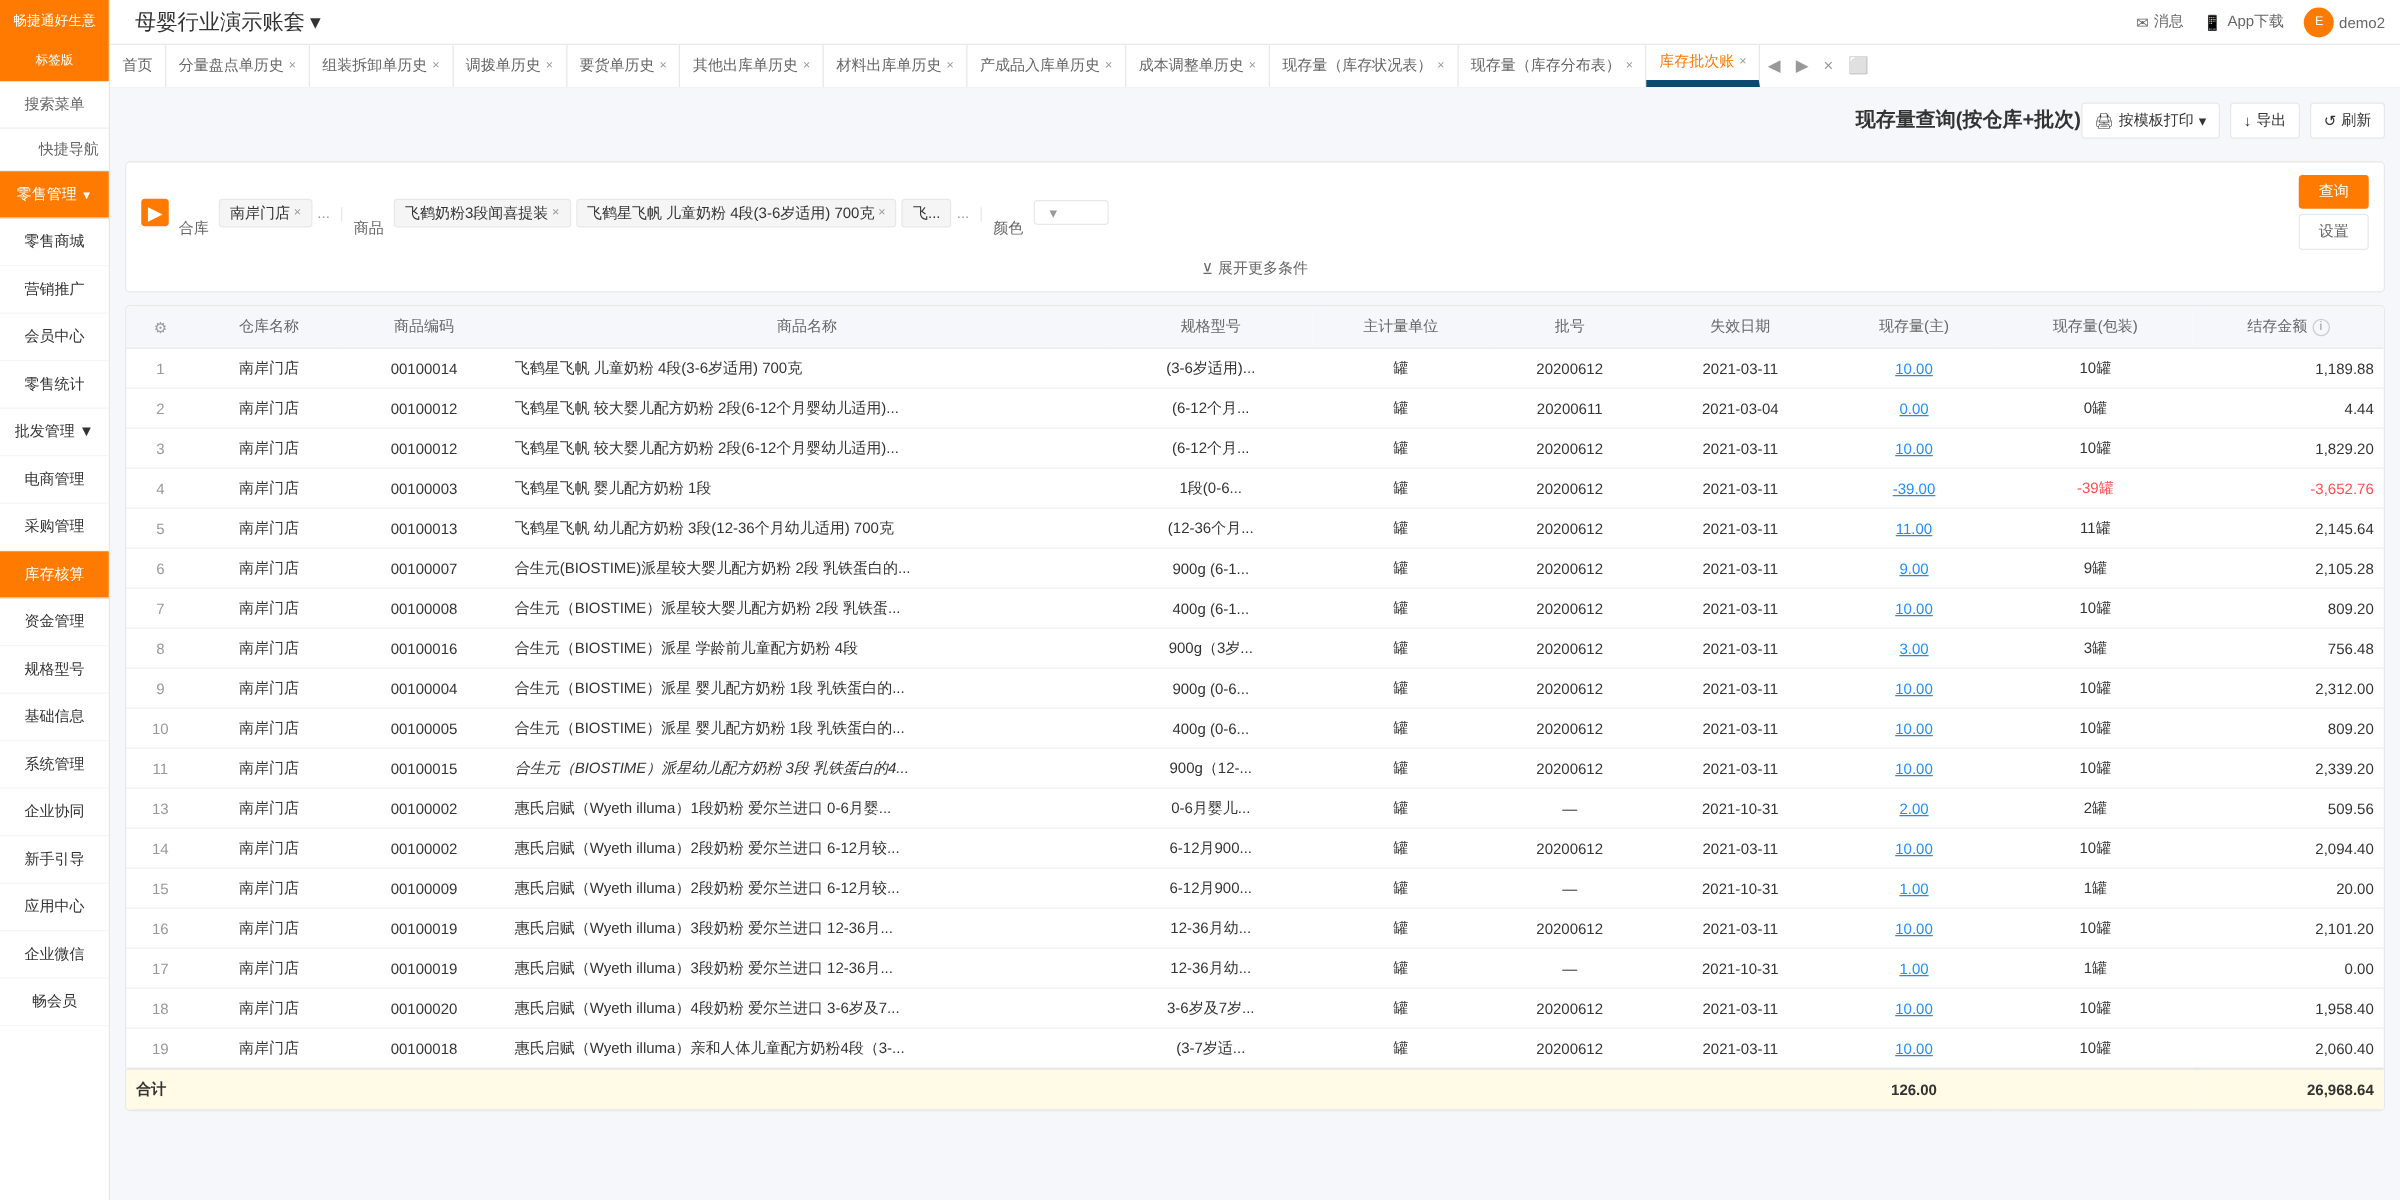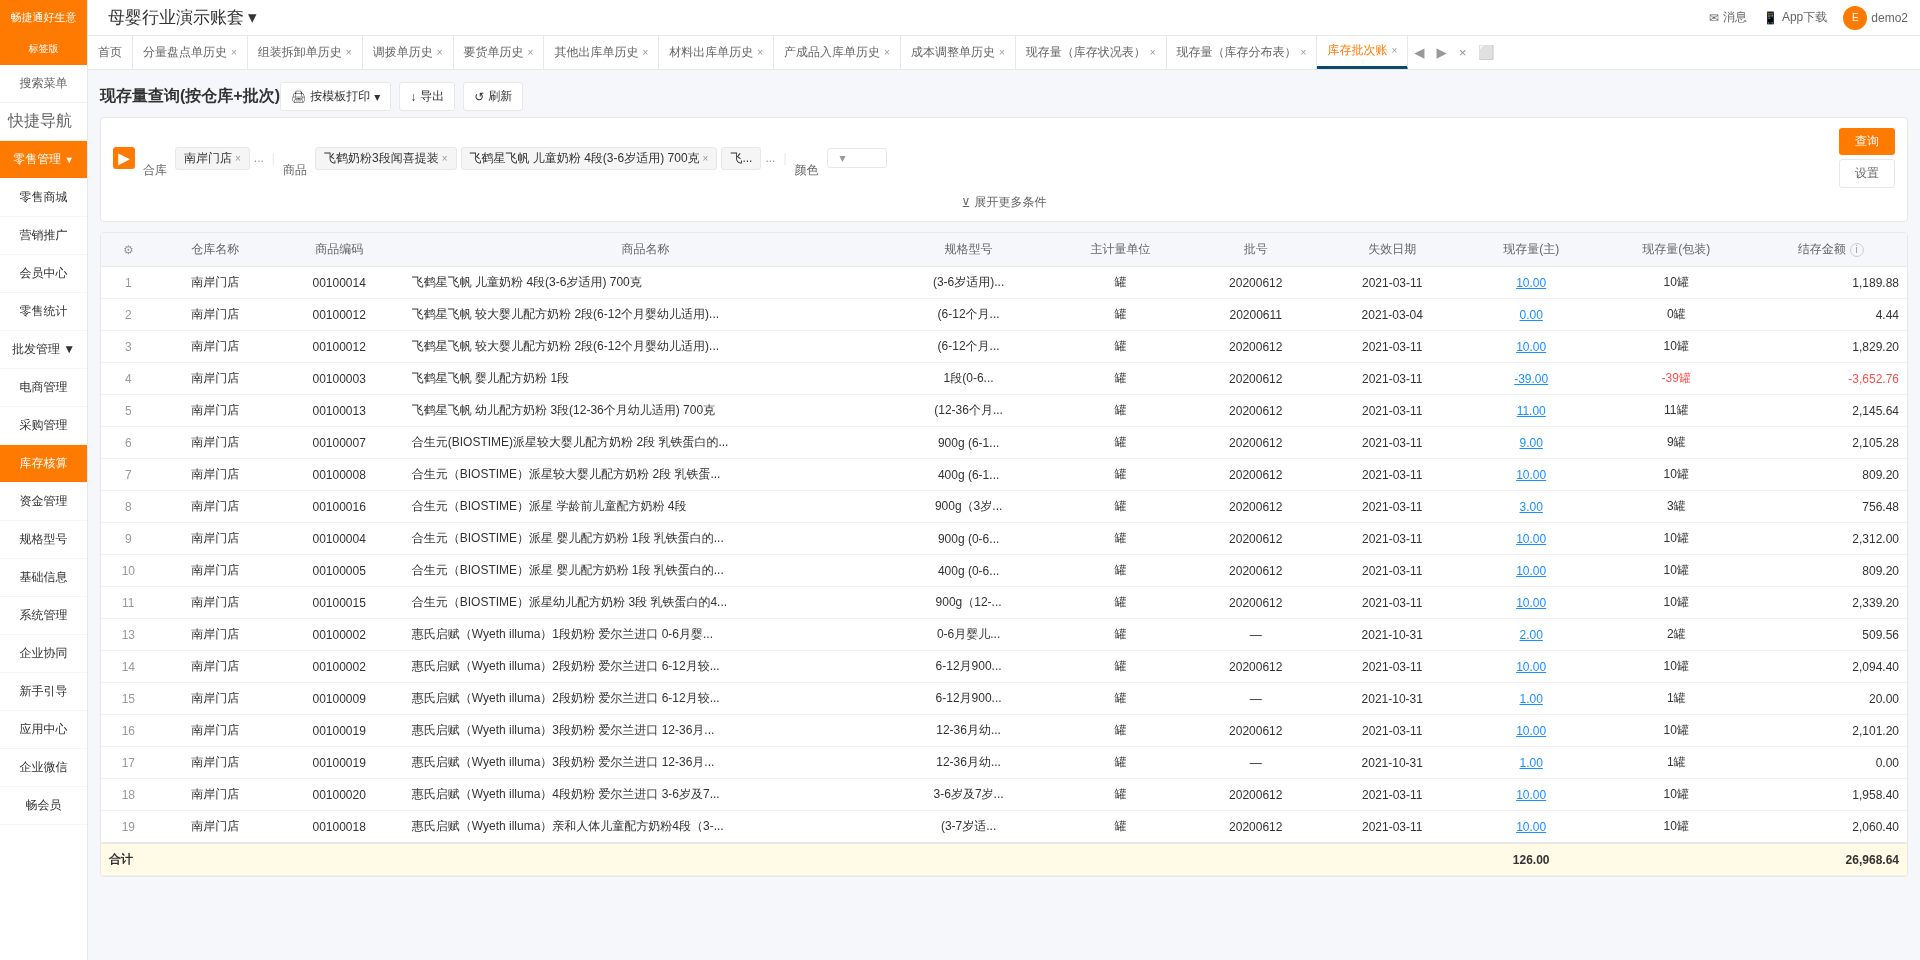--- a/index.html
+++ b/index.html
@@ -3,48 +3,48 @@
   <meta charset="utf-8">
   <style>
     * { box-sizing: border-box; margin: 0; padding: 0; }
     body { font-family: "Microsoft YaHei", "PingFang SC", sans-serif; font-size: 12px; background: #f5f5f5; color: #333; display: flex; height: 960px; overflow: hidden; }
 
     
     .sidebar { width: 88px; background: #fff; border-right: 1px solid #e8e8e8; display: flex; flex-direction: column; align-items: center; }
     .logo { width: 100%; background: #ff7a00; padding: 10px 8px; text-align: center; color: #fff; font-size: 11px; line-height: 1.3; }
     .logo-title { font-size: 10px; color: #fff; margin-top: 18px; }
     .search-menu { width: 100%; padding: 10px 8px; text-align: center; font-size: 12px; color: #666; border-bottom: 1px solid #f0f0f0; cursor: pointer; }
-    .quick-nav { width: 100%; padding: 8px; text-align: left; font-size: 16px; color: #666; border-bottom: 1px solid #f0f0f0; cursor: pointer; }
+    .quick-nav { width: 100%; padding: 8px; text-align: right; font-size: 12px; color: #666; border-bottom: 1px solid #f0f0f0; cursor: pointer; }
     .sidebar-item { width: 100%; padding: 10px 4px; text-align: center; font-size: 12px; color: #333; cursor: pointer; border-bottom: 1px solid #f5f5f5; }
     .sidebar-item.active { background: #ff7a00; color: #fff; }
 
     
     .main { flex: 1; display: flex; flex-direction: column; overflow: hidden; }
 
     
     .topbar { background: #fff; border-bottom: 1px solid #e8e8e8; display: flex; align-items: center; justify-content: space-between; padding: 0 12px; height: 36px; }
     .topbar-left { display: flex; align-items: center; gap: 4px; }
     .topbar-dropdown { display: flex; align-items: center; gap: 4px; font-size: 17px; color: #333; cursor: pointer; padding: 4px 8px; }
     .topbar-right { display: flex; align-items: center; gap: 16px; font-size: 12px; color: #666; }
     .topbar-right-item { display: flex; align-items: center; gap: 4px; cursor: pointer; }
     .user-avatar { width: 24px; height: 24px; border-radius: 50%; background: #ff7a00; color: #fff; display: flex; align-items: center; justify-content: center; font-size: 10px; }
 
     
     .tabbar { background: #fff; border-bottom: 1px solid #e8e8e8; display: flex; align-items: center; padding: 0; overflow-x: auto; height: 34px; }
     .tabbar::-webkit-scrollbar { height: 0; }
     .tab-item { display: flex; align-items: center; gap: 4px; padding: 0 10px; height: 34px; font-size: 12px; color: #666; cursor: pointer; border-right: 1px solid #e8e8e8; white-space: nowrap; flex-shrink: 0; }
-    .tab-item.active { color: #ff7a00; border-bottom: 4px solid #0c4a6e; }
+    .tab-item.active { color: #ff7a00; border-bottom: 6px solid #0c4a6e; }
     .tab-item .close-btn { color: #999; font-size: 10px; cursor: pointer; }
     .tab-nav-btn { padding: 0 6px; height: 34px; display: flex; align-items: center; cursor: pointer; color: #999; border: none; background: none; }
 
     
     .content { flex: 1; overflow: auto; background: #f5f7fa; padding: 12px; }
 
     
-    .page-header { display: flex; align-items: center; justify-content: flex-start; margin-bottom: 6px; }
+    .page-header { display: flex; align-items: center; justify-content: flex-end; margin-bottom: 18px; }
     .page-title { font-size: 16px; font-weight: bold; color: #333; }
     .page-actions { display: flex; align-items: center; gap: 8px; }
     .btn-print { display: flex; align-items: center; gap: 4px; padding: 5px 10px; border: 1px solid #e8e8e8; border-radius: 3px; background: #fff; font-size: 12px; cursor: pointer; color: #333; }
     .btn-export { display: flex; align-items: center; gap: 4px; padding: 5px 10px; border: 1px solid #e8e8e8; border-radius: 3px; background: #fff; font-size: 12px; cursor: pointer; color: #333; }
     .btn-refresh { display: flex; align-items: center; gap: 4px; padding: 5px 10px; border: 1px solid #e8e8e8; border-radius: 3px; background: #fff; font-size: 12px; cursor: pointer; color: #333; }
 
     
     .filter-panel { background: #fff; border-radius: 4px; padding: 10px 12px; margin-bottom: 10px; border: 1px solid #e8e8e8; }
     .filter-row { display: flex; align-items: center; gap: 8px; flex-wrap: wrap; }
     .filter-toggle-btn { width: 22px; height: 22px; background: #ff7a00; border-radius: 3px; display: flex; align-items: center; justify-content: center; color: #fff; cursor: pointer; font-size: 14px; font-weight: bold; flex-shrink: 0; }
@@ -415,21 +415,21 @@
       <td>20200612</td>
       <td>2021-03-11</td>
       <td class="link ">10.00</td>
       <td class="">10罐</td>
       <td class="text-right ">809.20</td>
     </tr>
             <tr>
       <td class="row-num">11</td>
       <td>南岸门店</td>
       <td>00100015</td>
-      <td class="text-left" style="max-width:260px;overflow:hidden;text-overflow:ellipsis;">合生元（BIOSTIME）派星幼儿配方奶粉 3段 乳铁蛋白的4...</td>
+      <td class="text-left" style="max-width:260px;overflow:hidden;text-overflow:ellipsis;font-style:italic;">合生元（BIOSTIME）派星幼儿配方奶粉 3段 乳铁蛋白的4...</td>
       <td>900g（12-...</td>
       <td>罐</td>
       <td>20200612</td>
       <td>2021-03-11</td>
       <td class="link ">10.00</td>
       <td class="">10罐</td>
       <td class="text-right ">2,339.20</td>
     </tr>
             <tr>
       <td class="row-num">13</td>

